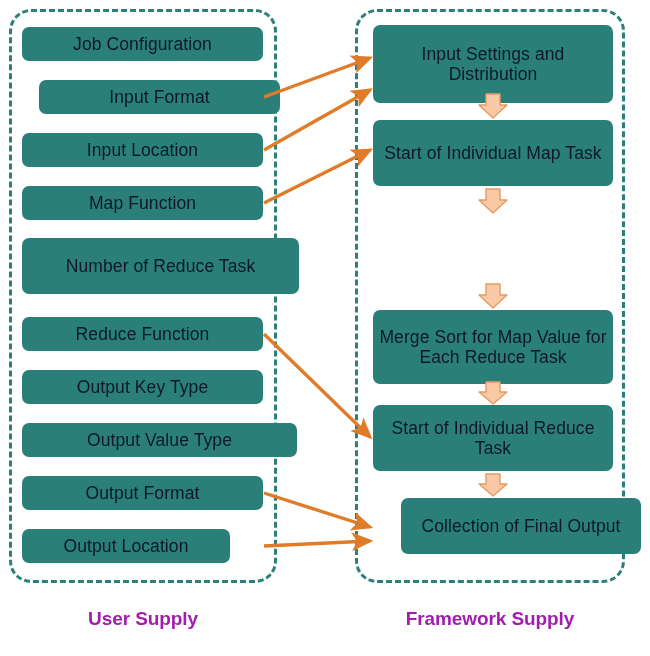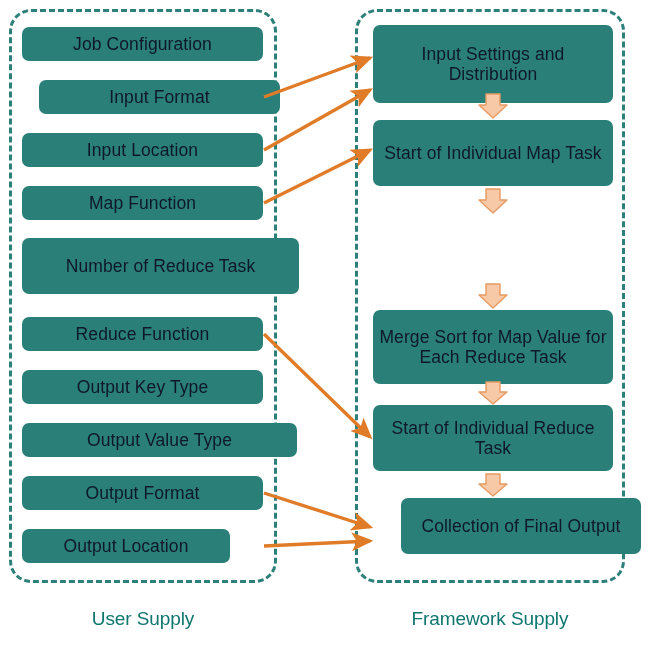--- a/index.html
+++ b/index.html
@@ -45,22 +45,22 @@
     font-weight: 400;
     padding: 2px 6px;
     -webkit-font-smoothing: antialiased;
   }
   .node.left  { font-size: 17.5px; }
   .node.right { font-size: 17.5px; }
 
   .caption {
     position: absolute;
     font-size: 19px;
-    font-weight: normal;
-    color: #0f766e;
+    font-weight: bold;
+    color: #a21caf;
     text-align: center;
     letter-spacing: -0.1px;
   }
   #caption-user { left: 9px;   top: 608px; width: 268px; }
   #caption-fw   { left: 355px; top: 608px; width: 270px; }
 
   #links {
     position: absolute;
     left: 0; top: 0;
     width: 650px; height: 656px;

